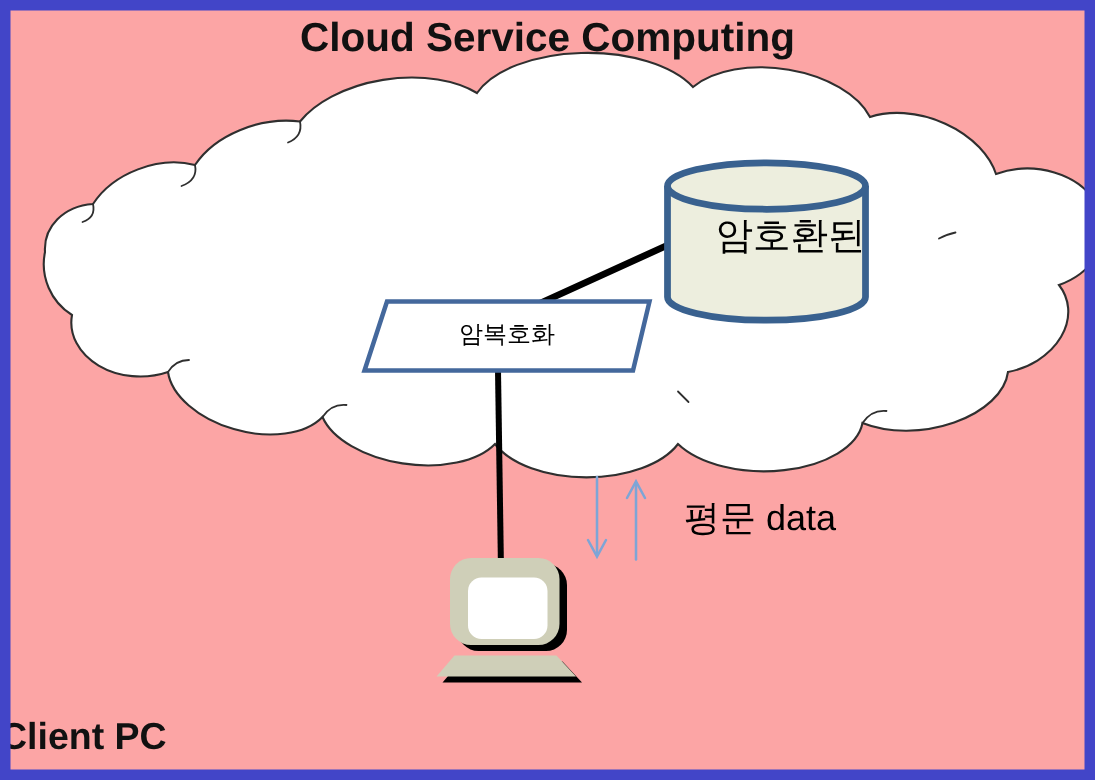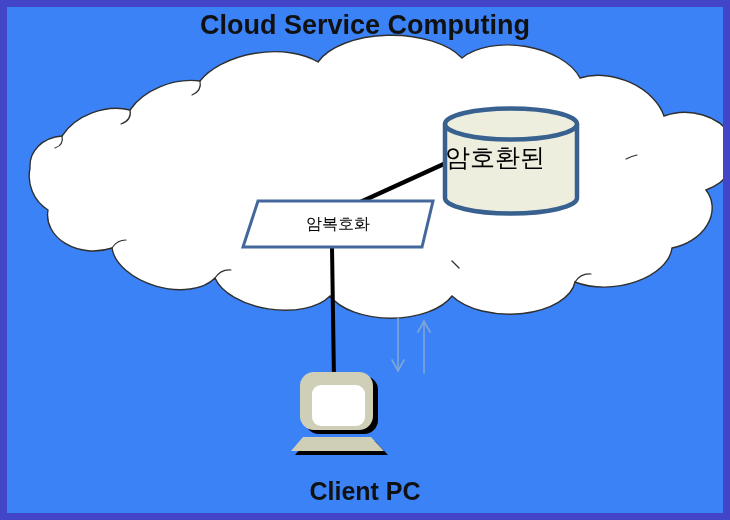--- a/index.html
+++ b/index.html
@@ -7,45 +7,45 @@
     --cloud-stroke:#2f2f2f;
     --db-fill:#edeede;
     --db-stroke:#39618f;
     --proc-stroke:#44689c;
     --arrow-blue:#7da5d6;
     --pc-body:#cfcfb8;
     --ink:#0d0d0d;
   }
   html,body{margin:0;padding:0;background:#fff;}
   .frame{
-    position:relative;width:730px;height:520px;background:#3b82f6;overflow:hidden;
+    position:relative;width:730px;height:520px;background:#fca5a5;overflow:hidden;
     font-family:"Liberation Sans","DejaVu Sans",sans-serif;color:var(--ink);
   }
   .border-overlay{
     position:absolute;inset:0;border:7px solid var(--frame);pointer-events:none;z-index:30;
   }
   svg.canvas{position:absolute;left:0;top:0;width:730px;height:520px;z-index:5;}
   .label{position:absolute;z-index:10;white-space:nowrap;}
   .title{
     left:0;right:0;top:10px;text-align:center;
     font-size:27px;font-weight:700;letter-spacing:0px;color:#111;
   }
   .db-label{
-    left:445px;top:142px;width:132px;text-align:left;
+    left:445px;top:142px;width:132px;text-align:right;
     font-size:25px;line-height:30px;color:#000;white-space:normal;
   }
   .proc-label{
     left:250px;top:209px;width:176px;text-align:center;
     font-size:16px;line-height:30px;color:#000;
   }
   .flow-label{
     left:456px;top:329px;font-size:24px;color:#000;
   }
   .client-label{
-    left:0;right:0;top:477px;text-align:center;
+    left:0;right:0;top:477px;
     font-size:25px;font-weight:700;color:#111;
   }
 </style>
 </head>
 <body>
 
 <div class="frame">
 
   <svg class="canvas" viewBox="0 0 730 520" aria-hidden="true">
 
@@ -113,17 +113,18 @@
   </svg>
 
   <div class="label title">Cloud Service Computing</div>
 
   <div class="label db-label">
     <div>암호환된</div>
   </div>
 
   <div class="label proc-label">암복호화</div>
 
+  <div class="label flow-label">평문 data</div>
 
   <div class="label client-label">Client PC</div>
 
   <div class="border-overlay"></div>
 </div>
 
 </body></html>

